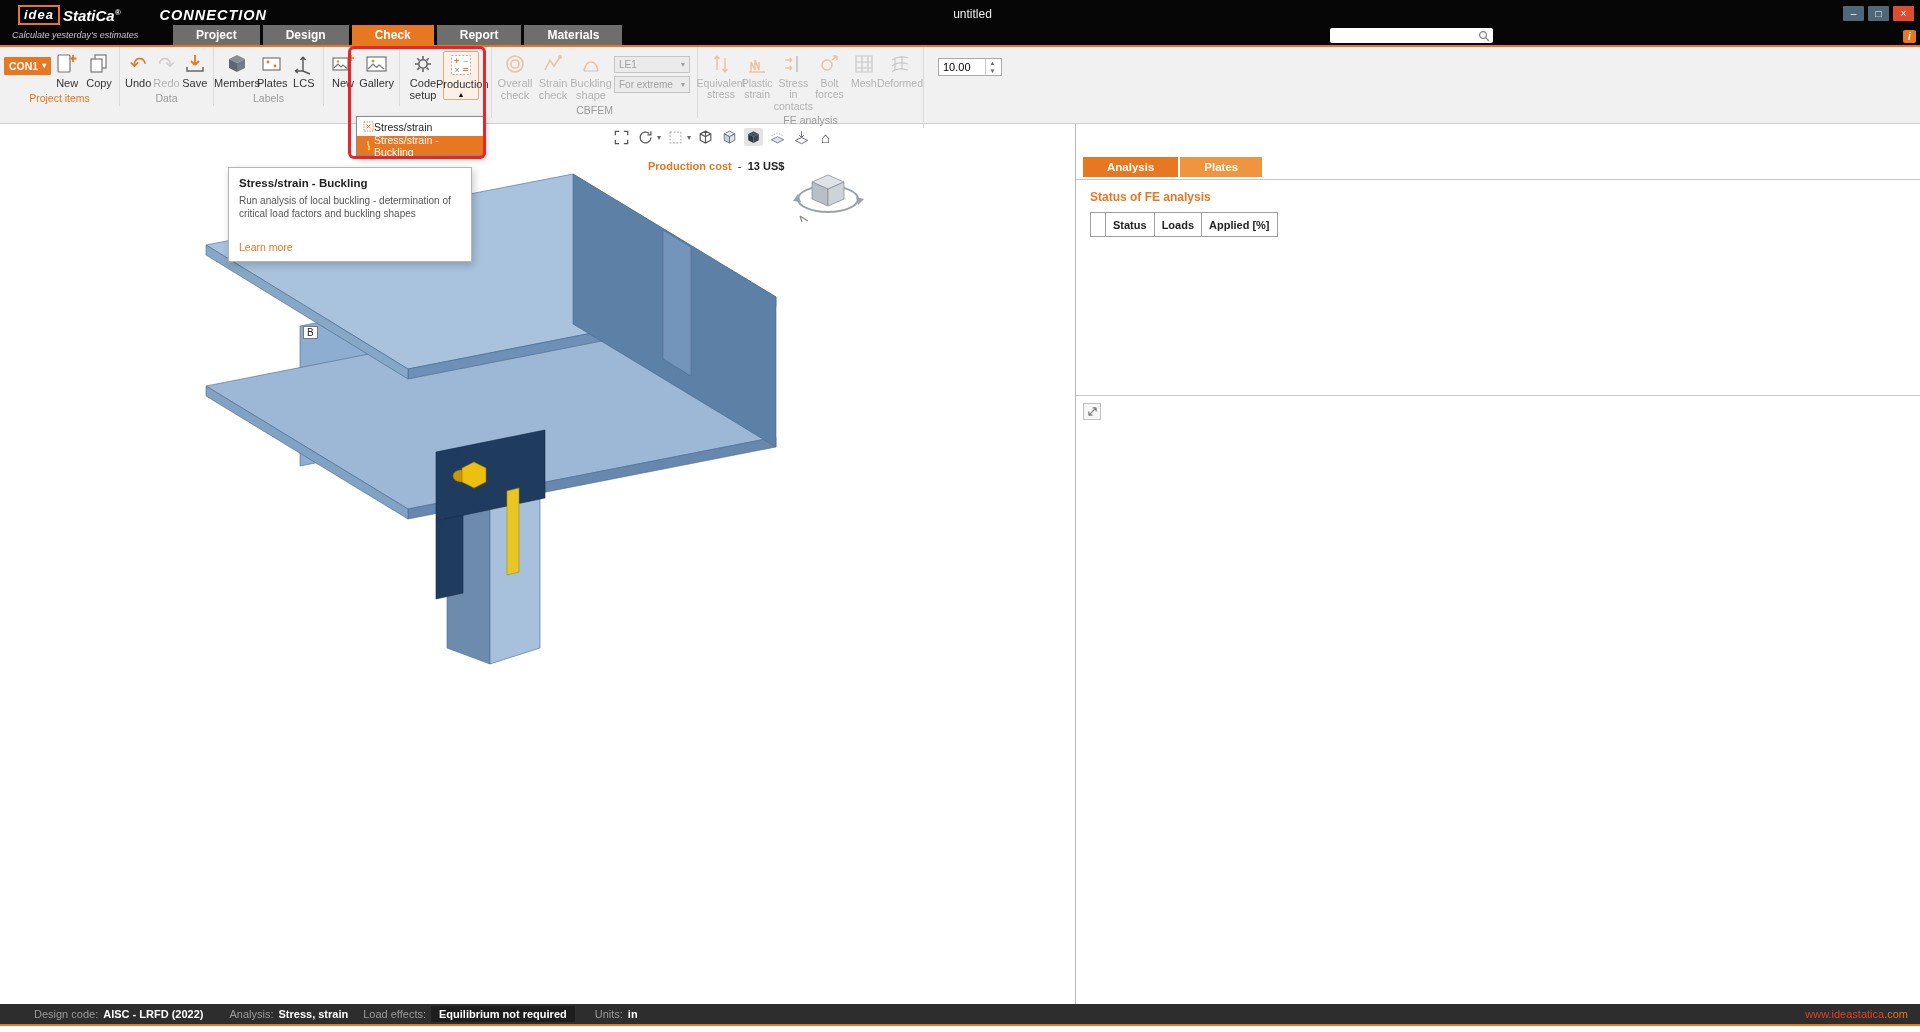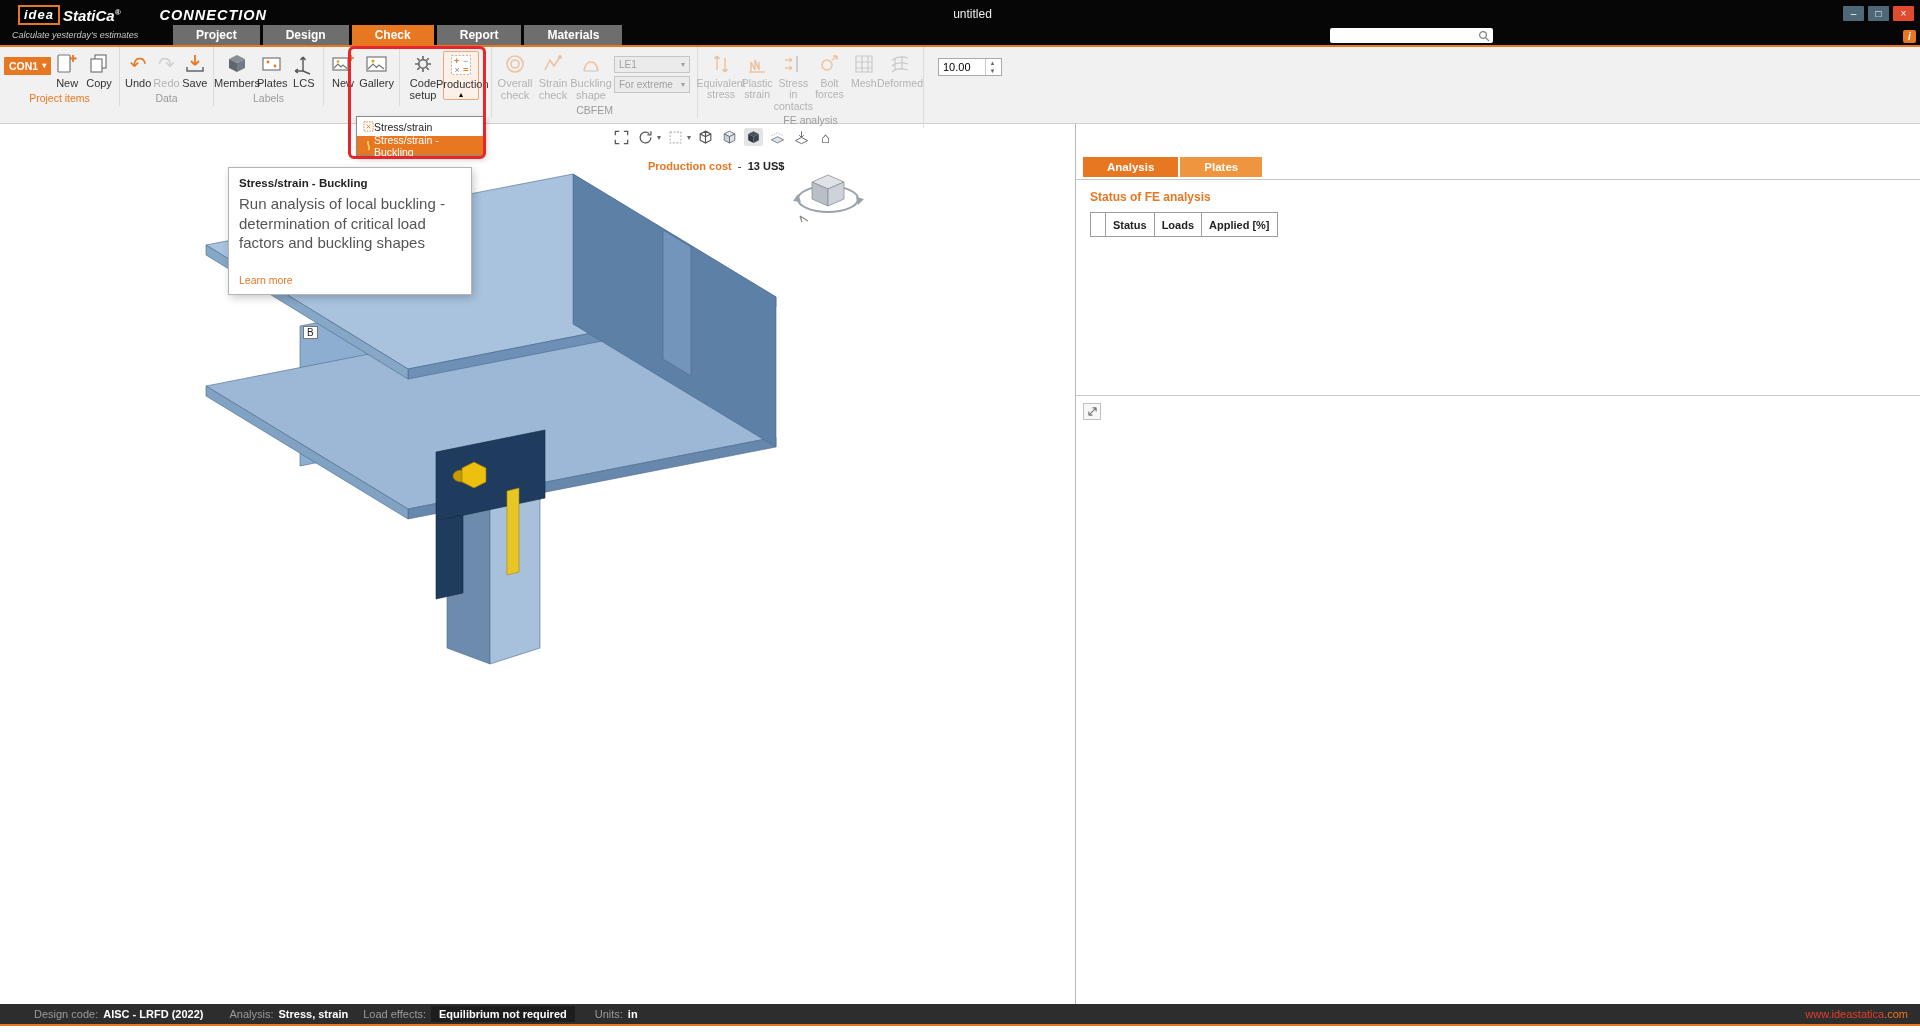--- a/index.html
+++ b/index.html
@@ -86,21 +86,21 @@
   .sb-site .site-name { color:#e0402a; }
   .sb-site .site-tld { color:#e87722; }
 
   
   .annotation-rect { position:absolute; left:348px; top:46px; width:138px; height:113px; border:3px solid #e8262a; border-radius:6px; z-index:60; pointer-events:none; }
   .calc-menu { position:absolute; left:356px; top:116px; width:128px; background:#fff; border:1px solid #8a8a8a; box-shadow:2px 3px 6px rgba(0,0,0,.25); z-index:55; }
   .calc-menu .mitem { height:19px; display:flex; align-items:center; padding:0 6px; font-size:10.5px; color:#222; cursor:pointer; }
   .calc-menu .mitem.active { background:#e87722; color:#fff; }
   .tooltip { position:absolute; left:228px; top:167px; width:244px; background:#fff; border:1px solid #b5b5b5; box-shadow:2px 3px 8px rgba(0,0,0,.2); padding:9px 10px 8px; z-index:50; }
   .tt-title { font-size:11.5px; font-weight:bold; color:#222; margin-bottom:5px; }
-  .tt-desc { font-size:15px; color:#555; line-height:1.3; }
+  .tt-desc { font-size:10px; color:#555; line-height:1.3; }
   .tt-link { font-size:10.5px; color:#e87722; margin-top:21px; cursor:pointer; }
 
   svg { display:block; }
 </style>
 </head>
 <body>
 
 <div class="app">
 
   <div class="titlebar">

